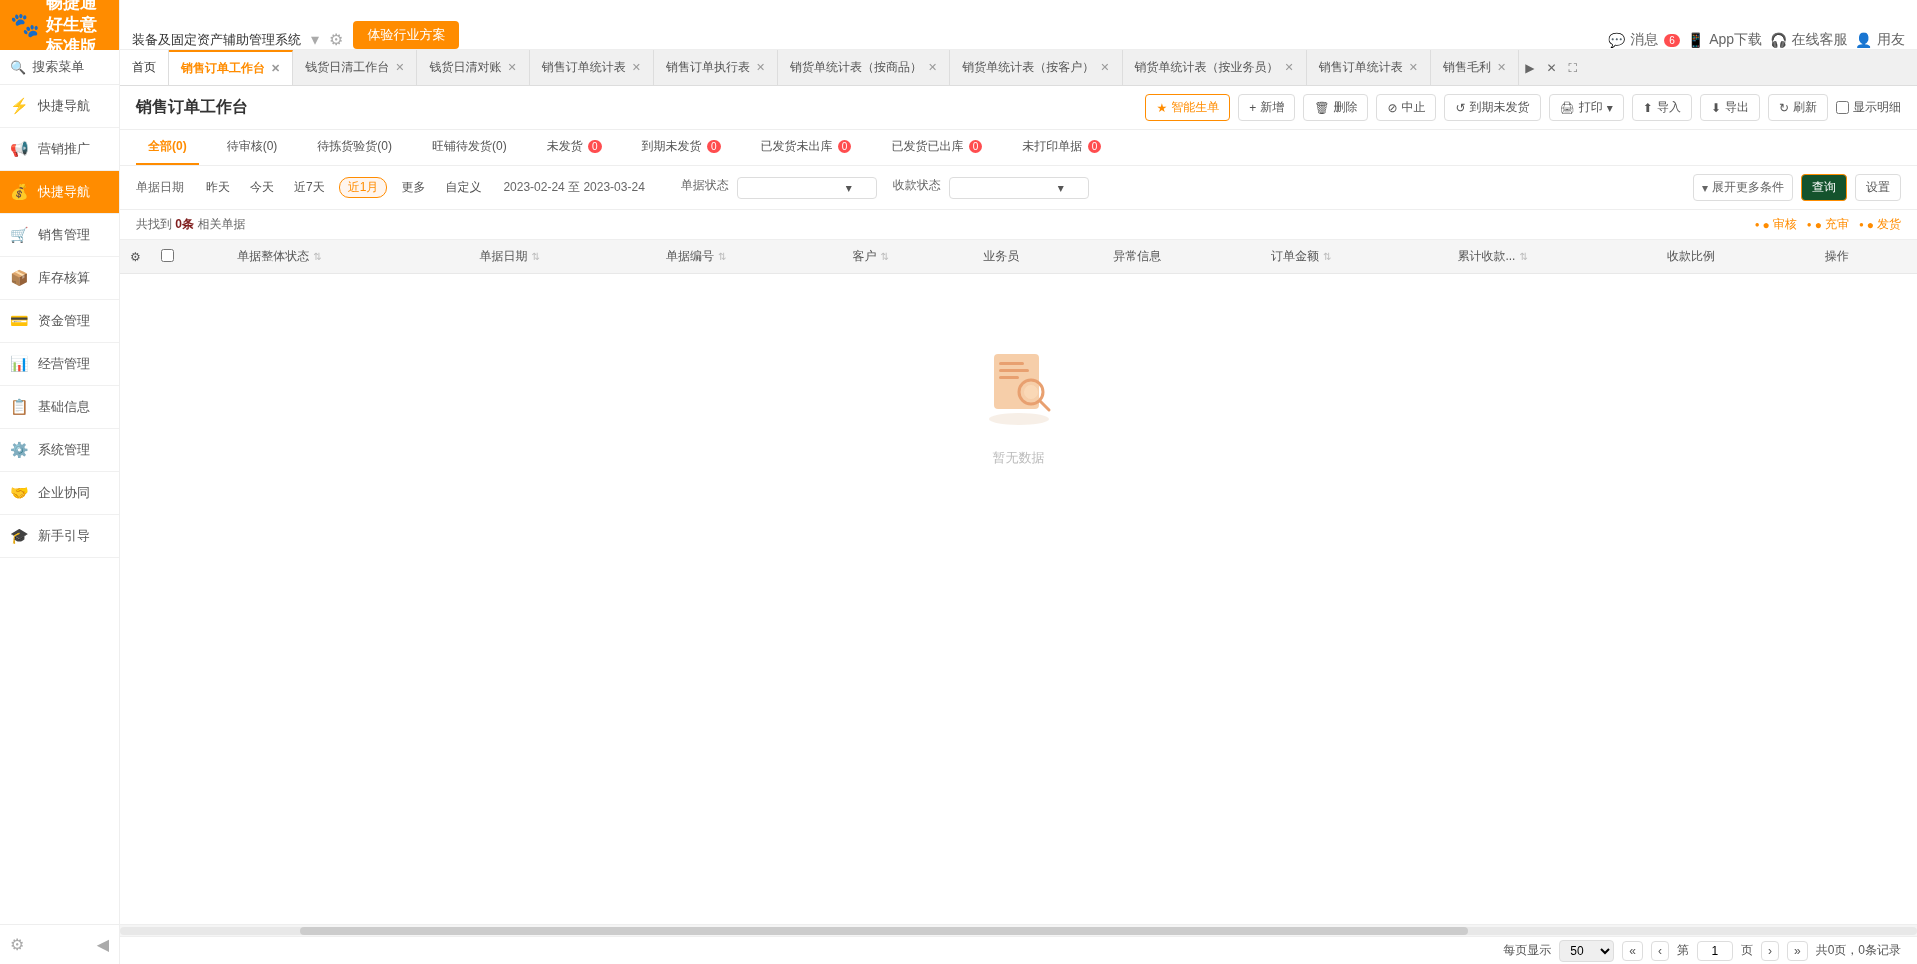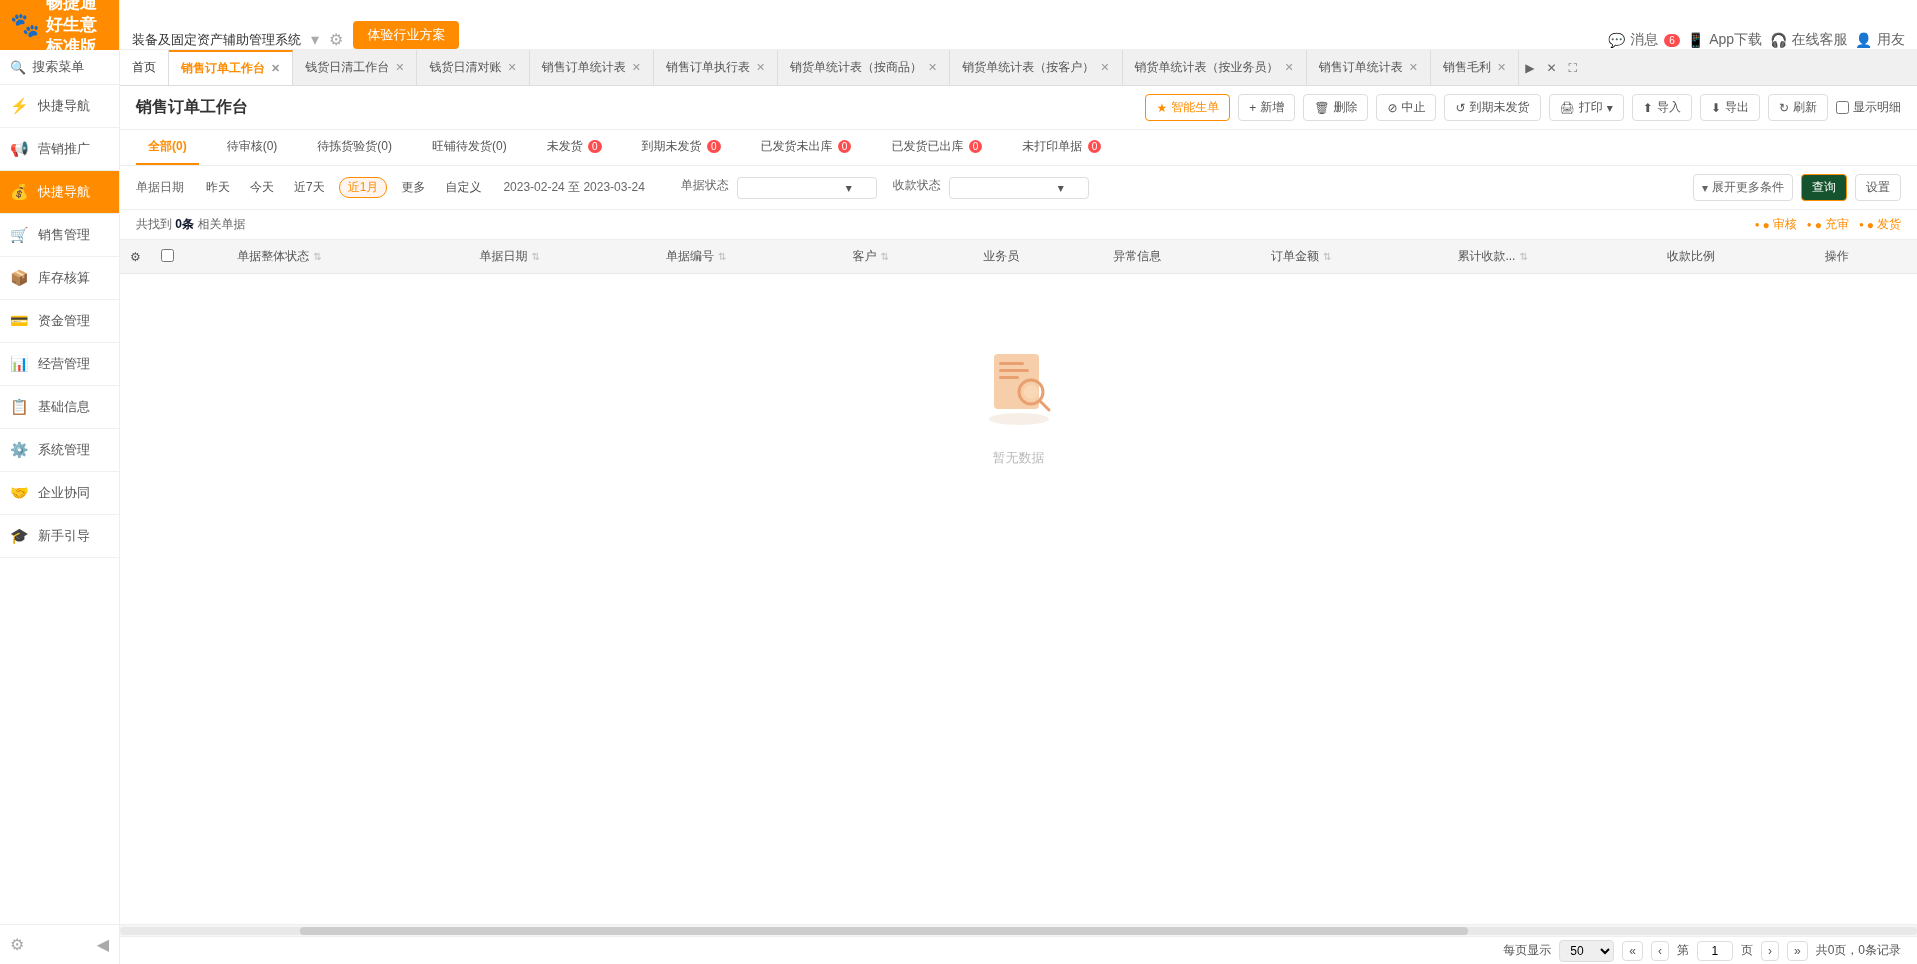--- a/index.html
+++ b/index.html
@@ -345,21 +345,21 @@
           <span>展开更多条件</span>
         </button>
         <button class="toolbar-btn primary">查询</button>
         <button class="toolbar-btn">设置</button>
       </div>
     </div>
 
     <div class="table-info-bar">
       <span>
         <span>共找到</span>
-        <span style="color:#0f172a; font-weight:bold;margin-top:48px;">0条</span>
+        <span style="color:#7f1d1d; font-weight:bold;margin-top:48px;">0条</span>
         <span>相关单据</span>
       </span>
       <div class="table-action-btns">
         <span class="table-action-btn">
           <span style="color:#ff8c00;">●</span>
           <span>审核</span>
         </span>
         <span class="table-action-btn">
           <span style="color:#ff8c00;">●</span>
           <span>充审</span>

